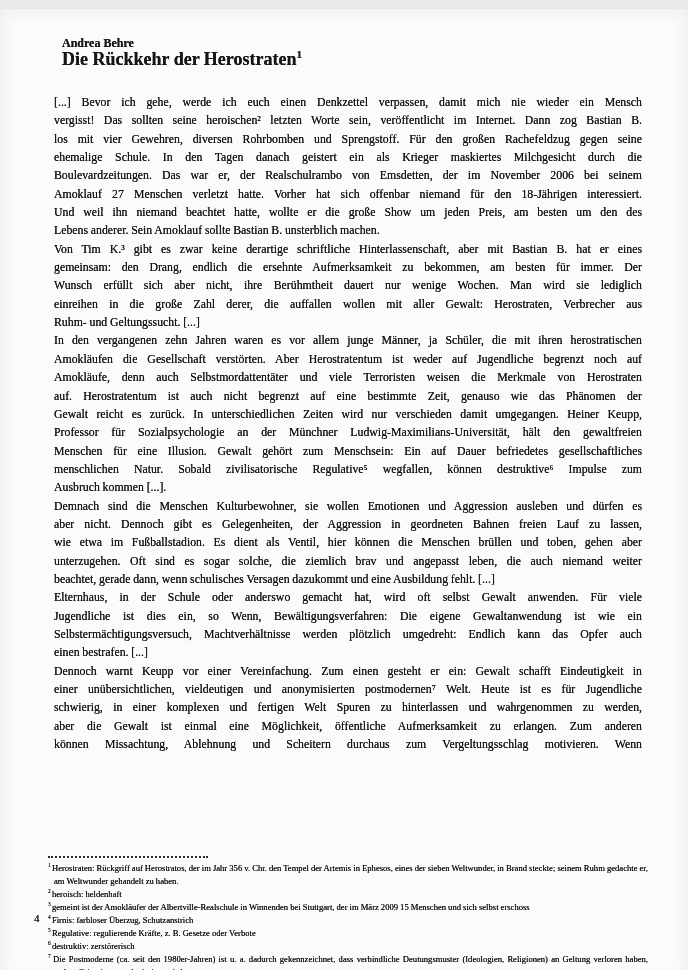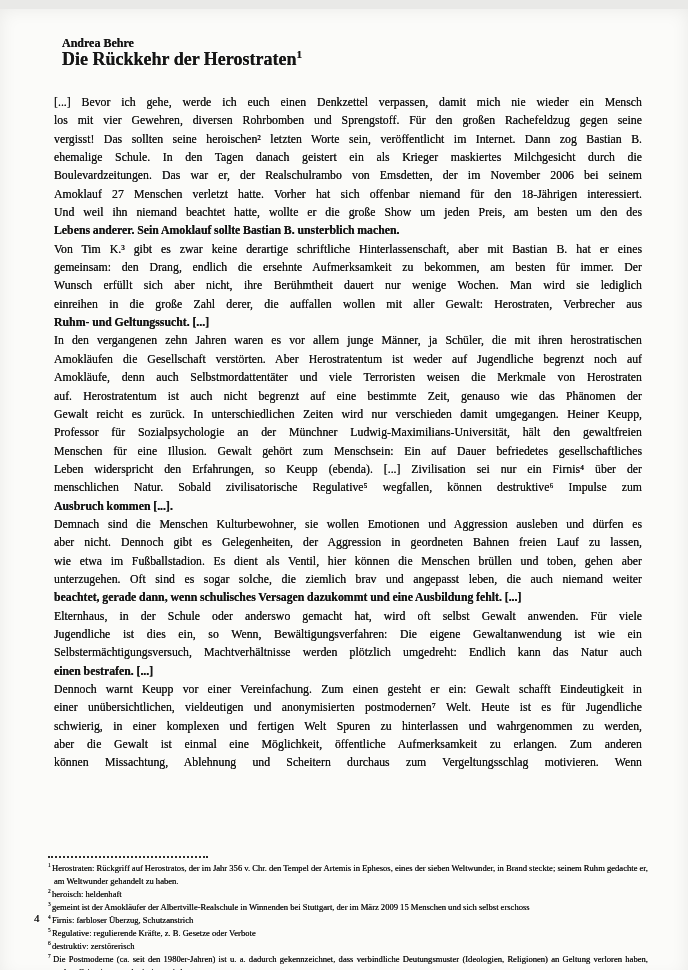--- a/index.html
+++ b/index.html
@@ -21,21 +21,21 @@
   sup{ font-size:0.62em; line-height:0; }
 
   .bodyblock{ position:absolute; left:54px; top:84px; width:588px; }
   .bline{
     position:relative;
     height:18.35px; overflow:hidden;
     font-size:11.8px; line-height:18.35px;
     text-align:justify; text-align-last:justify;
     word-spacing:-0.2px;
   }
-  .bline.end{ text-align:center; text-align-last:left;font-weight:bold; }
+  .bline.end{ text-align:center; text-align-last:left; }
 
   .fnsep{
     position:absolute; left:48px; top:847px; width:160px; height:2px;
     border-top:2px dotted #2a2a2a;
   }
   .fnblock{ position:absolute; left:48px; top:853px; width:600px; }
   .fnitem{
     font-size:8.6px; line-height:13px;
     text-align:justify; word-spacing:-0.1px;
     text-indent:-6px; padding-left:6px;
@@ -50,50 +50,49 @@
 <div class="page">
   <div class="inked">
 
     <div class="titleblock">
       <div class="author">Andrea Behre</div>
       <div class="doc-title"><span>Die Rückkehr der Herostraten</span><sup>1</sup></div>
     </div>
 
     <div class="bodyblock" id="body-lines">
         <div class="bline"><span>[...] Bevor ich gehe, werde ich euch einen Denkzettel verpassen, damit mich nie wieder ein Mensch</span></div>
+        <div class="bline"><span>vergisst! Das sollten seine heroischen² letzten Worte sein, veröffentlicht im Internet. Dann zog Bastian B.</span></div>
         <div class="bline"><span>los mit vier Gewehren, diversen Rohrbomben und Sprengstoff. Für den großen Rachefeldzug gegen seine</span></div>
-        <div class="bline"><span>vergisst! Das sollten seine heroischen² letzten Worte sein, veröffentlicht im Internet. Dann zog Bastian B.</span></div>
         <div class="bline"><span>ehemalige Schule. In den Tagen danach geistert ein als Krieger maskiertes Milchgesicht durch die</span></div>
         <div class="bline"><span>Boulevardzeitungen. Das war er, der Realschulrambo von Emsdetten, der im November 2006 bei seinem</span></div>
         <div class="bline"><span>Amoklauf 27 Menschen verletzt hatte. Vorher hat sich offenbar niemand für den 18-Jährigen interessiert.</span></div>
         <div class="bline"><span>Und weil ihn niemand beachtet hatte, wollte er die große Show um jeden Preis, am besten um den des</span></div>
         <div class="bline end"><span>Lebens anderer. Sein Amoklauf sollte Bastian B. unsterblich machen.</span></div>
         <div class="bline"><span>Von Tim K.³ gibt es zwar keine derartige schriftliche Hinterlassenschaft, aber mit Bastian B. hat er eines</span></div>
         <div class="bline"><span>gemeinsam: den Drang, endlich die ersehnte Aufmerksamkeit zu bekommen, am besten für immer. Der</span></div>
         <div class="bline"><span>Wunsch erfüllt sich aber nicht, ihre Berühmtheit dauert nur wenige Wochen. Man wird sie lediglich</span></div>
         <div class="bline"><span>einreihen in die große Zahl derer, die auffallen wollen mit aller Gewalt: Herostraten, Verbrecher aus</span></div>
         <div class="bline end"><span>Ruhm- und Geltungssucht. [...]</span></div>
         <div class="bline"><span>In den vergangenen zehn Jahren waren es vor allem junge Männer, ja Schüler, die mit ihren herostratischen</span></div>
         <div class="bline"><span>Amokläufen die Gesellschaft verstörten. Aber Herostratentum ist weder auf Jugendliche begrenzt noch auf</span></div>
         <div class="bline"><span>Amokläufe, denn auch Selbstmordattentäter und viele Terroristen weisen die Merkmale von Herostraten</span></div>
         <div class="bline"><span>auf. Herostratentum ist auch nicht begrenzt auf eine bestimmte Zeit, genauso wie das Phänomen der</span></div>
         <div class="bline"><span>Gewalt reicht es zurück. In unterschiedlichen Zeiten wird nur verschieden damit umgegangen. Heiner Keupp,</span></div>
         <div class="bline"><span>Professor für Sozialpsychologie an der Münchner Ludwig-Maximilians-Universität, hält den gewaltfreien</span></div>
         <div class="bline"><span>Menschen für eine Illusion. Gewalt gehört zum Menschsein: Ein auf Dauer befriedetes gesellschaftliches</span></div>
-        <div class="bline"><span>Leben widerspricht den Erfahrungen, so Keupp (ebenda). [...] Zivilisation sei nur ein Firnis⁴ über der</span></div>
         <div class="bline"><span>menschlichen Natur. Sobald zivilisatorische Regulative⁵ wegfallen, können destruktive⁶ Impulse zum</span></div>
         <div class="bline end"><span>Ausbruch kommen [...].</span></div>
         <div class="bline"><span>Demnach sind die Menschen Kulturbewohner, sie wollen Emotionen und Aggression ausleben und dürfen es</span></div>
         <div class="bline"><span>aber nicht. Dennoch gibt es Gelegenheiten, der Aggression in geordneten Bahnen freien Lauf zu lassen,</span></div>
         <div class="bline"><span>wie etwa im Fußballstadion. Es dient als Ventil, hier können die Menschen brüllen und toben, gehen aber</span></div>
         <div class="bline"><span>unterzugehen. Oft sind es sogar solche, die ziemlich brav und angepasst leben, die auch niemand weiter</span></div>
         <div class="bline end"><span>beachtet, gerade dann, wenn schulisches Versagen dazukommt und eine Ausbildung fehlt. [...]</span></div>
         <div class="bline"><span>Elternhaus, in der Schule oder anderswo gemacht hat, wird oft selbst Gewalt anwenden. Für viele</span></div>
         <div class="bline"><span>Jugendliche ist dies ein, so Wenn, Bewältigungsverfahren: Die eigene Gewaltanwendung ist wie ein</span></div>
-        <div class="bline"><span>Selbstermächtigungsversuch, Machtverhältnisse werden plötzlich umgedreht: Endlich kann das Natur auch</span></div>
+        <div class="bline"><span>Selbstermächtigungsversuch, Machtverhältnisse werden plötzlich umgedreht: Endlich kann das Opfer auch</span></div>
         <div class="bline end"><span>einen bestrafen. [...]</span></div>
         <div class="bline"><span>Dennoch warnt Keupp vor einer Vereinfachung. Zum einen gesteht er ein: Gewalt schafft Eindeutigkeit in</span></div>
         <div class="bline"><span>einer unübersichtlichen, vieldeutigen und anonymisierten postmodernen⁷ Welt. Heute ist es für Jugendliche</span></div>
         <div class="bline"><span>schwierig, in einer komplexen und fertigen Welt Spuren zu hinterlassen und wahrgenommen zu werden,</span></div>
         <div class="bline"><span>aber die Gewalt ist einmal eine Möglichkeit, öffentliche Aufmerksamkeit zu erlangen. Zum anderen</span></div>
         <div class="bline"><span>können Missachtung, Ablehnung und Scheitern durchaus zum Vergeltungsschlag motivieren. Wenn</span></div>
       </div>
 
     <div class="fnsep"></div>
     <span class="fn-margin-num">4</span>

